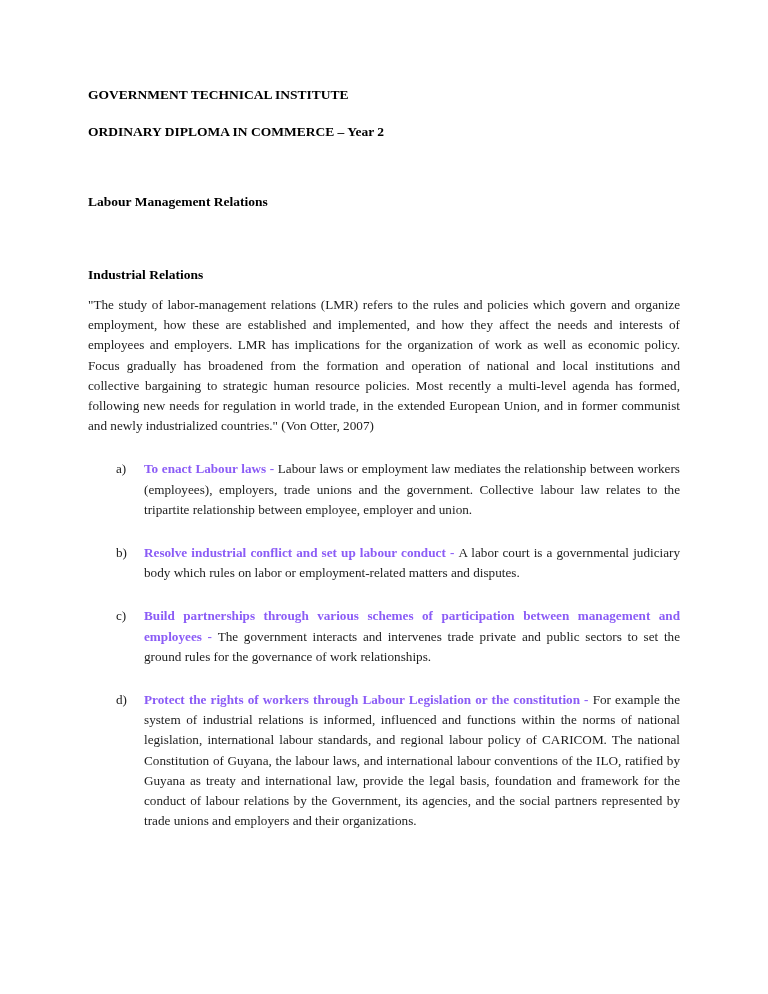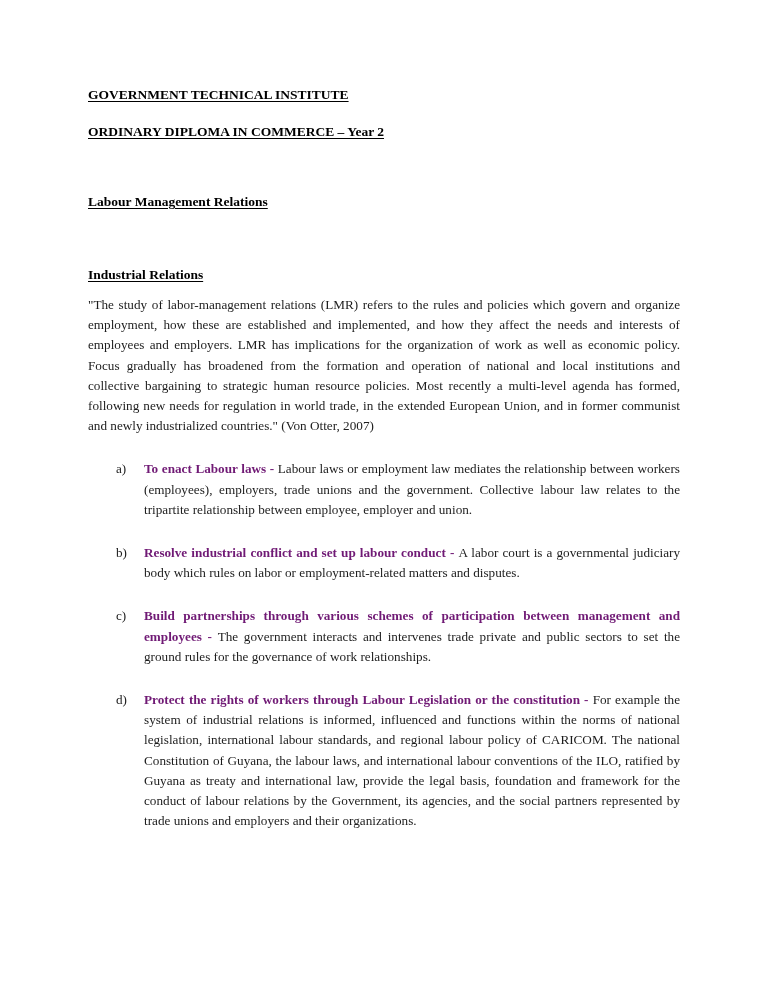--- a/index.html
+++ b/index.html
@@ -26,21 +26,20 @@
     width: 592px;
   }
   .heading {
     font-weight: bold;
     font-size: 13.5px;
     line-height: 17px;
     margin: 0;
     color: #000000;
   }
   .heading span.u {
-    text-decoration: underline;
     text-underline-offset: 2px;
     text-align: center;
   }
   .title-1 { margin-bottom: 0; }
   .title-2 { margin-top: 20px; }
   .sec-industrial { margin-top: 56px; }
   .sec-lmr { margin-top: 53px; }
   .sec-resp { margin-top: 56px; }
 
   p.body-text {
@@ -70,21 +69,21 @@
     left: 28px;
     top: 0;
     width: 22px;
     font-size: 13.2px;
     line-height: 20.2px;
     text-align: left;
     color: #1c1c1c;
   }
   .lead {
     font-weight: bold;
-    color: #701a75;
+    color: #8b5cf6;
   }
 </style>
 </head>
 <body>
 
 <div class="page">
   <div class="doc-body">
 
     <h1 class="heading title-1"><span class="u">GOVERNMENT TECHNICAL INSTITUTE</span></h1>
 

